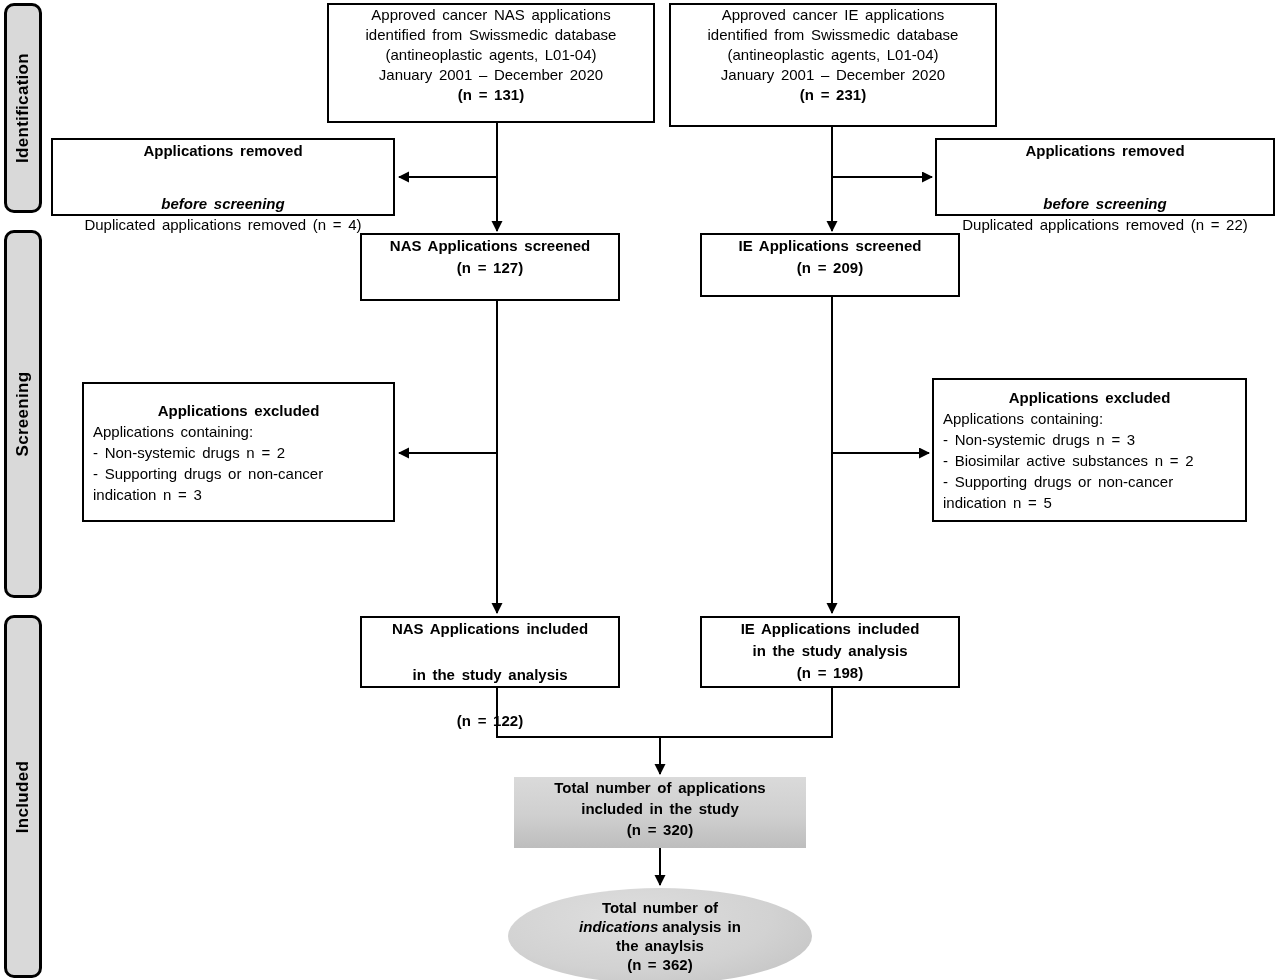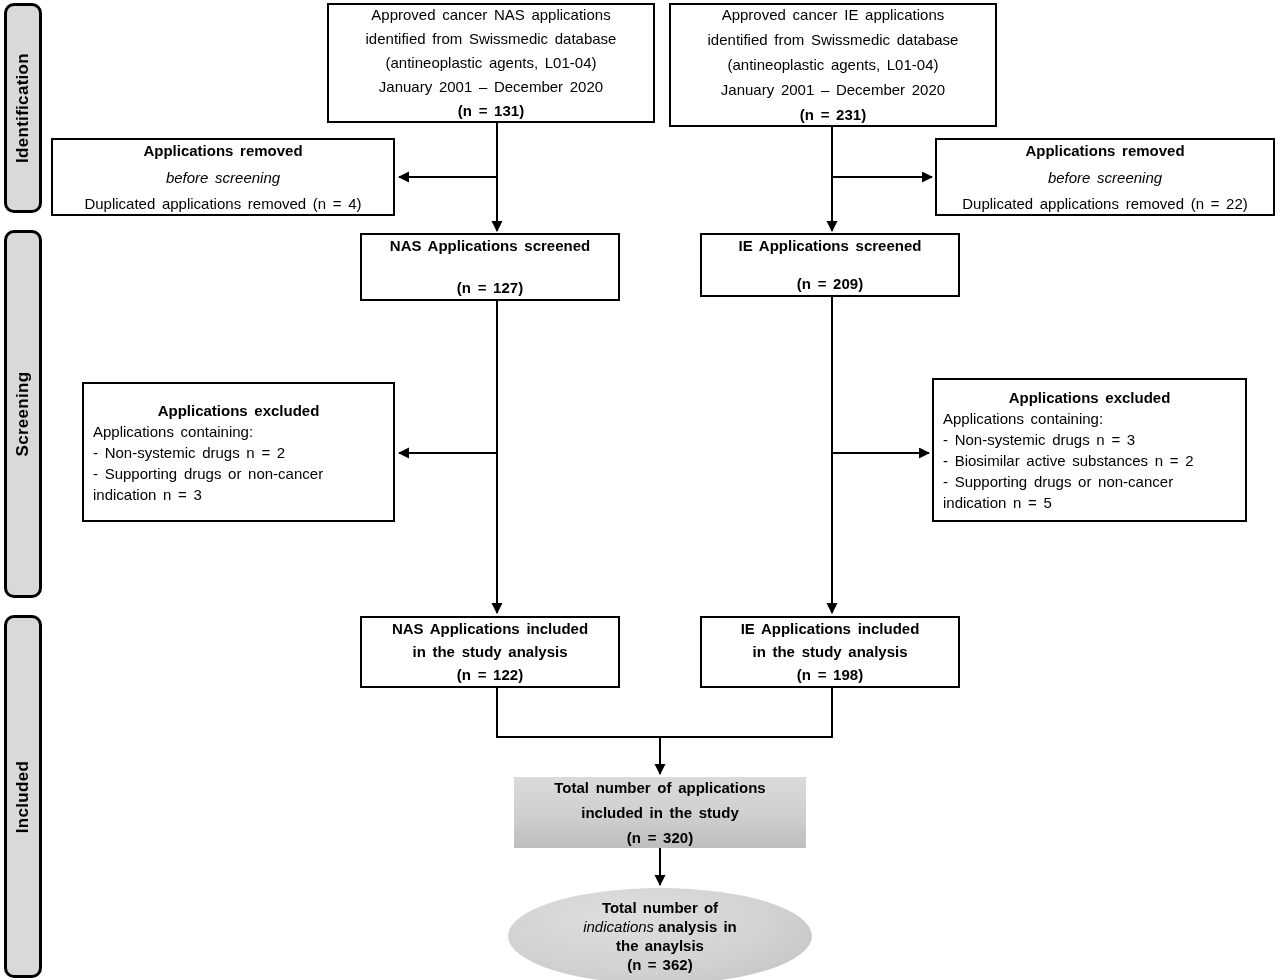--- a/index.html
+++ b/index.html
@@ -9,24 +9,24 @@
   
   #connectors{position:absolute;left:0;top:0;width:1280px;height:980px;pointer-events:none;}
 
   
   .stage{position:absolute;left:4px;width:38px;background:#d9d9d9;border:3px solid #000;
          border-radius:10px;display:flex;align-items:center;justify-content:center;box-sizing:border-box;}
   .stage span{transform:rotate(-90deg);white-space:nowrap;font-weight:bold;font-size:17px;letter-spacing:.3px;}
 
   
   .box{position:absolute;background:#fff;border:2px solid #000;box-sizing:border-box;
-       display:flex;flex-direction:column;align-items:center;justify-content:space-between;
+       display:flex;flex-direction:column;align-items:center;justify-content:flex-start;
        text-align:center;font-size:15px;line-height:20px;word-spacing:2.5px;}
   .b{font-weight:bold;}
-  .bi{font-weight:normal;font-style:italic;}
+  .bi{font-weight:bold;font-style:italic;margin-top:32px;}
 
   .box.header2{line-height:22px;}
 
   
   .box.excl{align-items:stretch;justify-content:center;text-align:left;padding:6px 9px;line-height:21px;}
   .box.excl .ttl{text-align:center;font-weight:bold;}
 
   
   .box.total{border:none;background:linear-gradient(180deg,#dadada 0%,#cfcfcf 55%,#bdbdbd 100%);
              font-weight:bold;line-height:21px;}
@@ -122,21 +122,21 @@
   </div>
 
   <div class="box excl" style="left:932px;top:378px;width:315px;height:144px;">
     <div class="ttl">Applications excluded</div>
     <div>Applications containing:</div>
     <div>- Non-systemic drugs n = 3</div>
     <div>- Biosimilar active substances n = 2</div>
     <div>- Supporting drugs or non-cancer indication n = 5</div>
   </div>
 
-  <div class="box" style="left:360px;top:616px;width:260px;height:72px;line-height:22px;">
+  <div class="box" style="left:360px;top:616px;width:260px;height:72px;line-height:22px;gap:24px;">
     <div class="b">NAS Applications included</div>
     <div class="b">in the study analysis</div>
     <div class="b">(n = 122)</div>
   </div>
 
   <div class="box" style="left:700px;top:616px;width:260px;height:72px;line-height:22px;">
     <div class="b">IE Applications included</div>
     <div class="b">in the study analysis</div>
     <div class="b">(n = 198)</div>
   </div>

